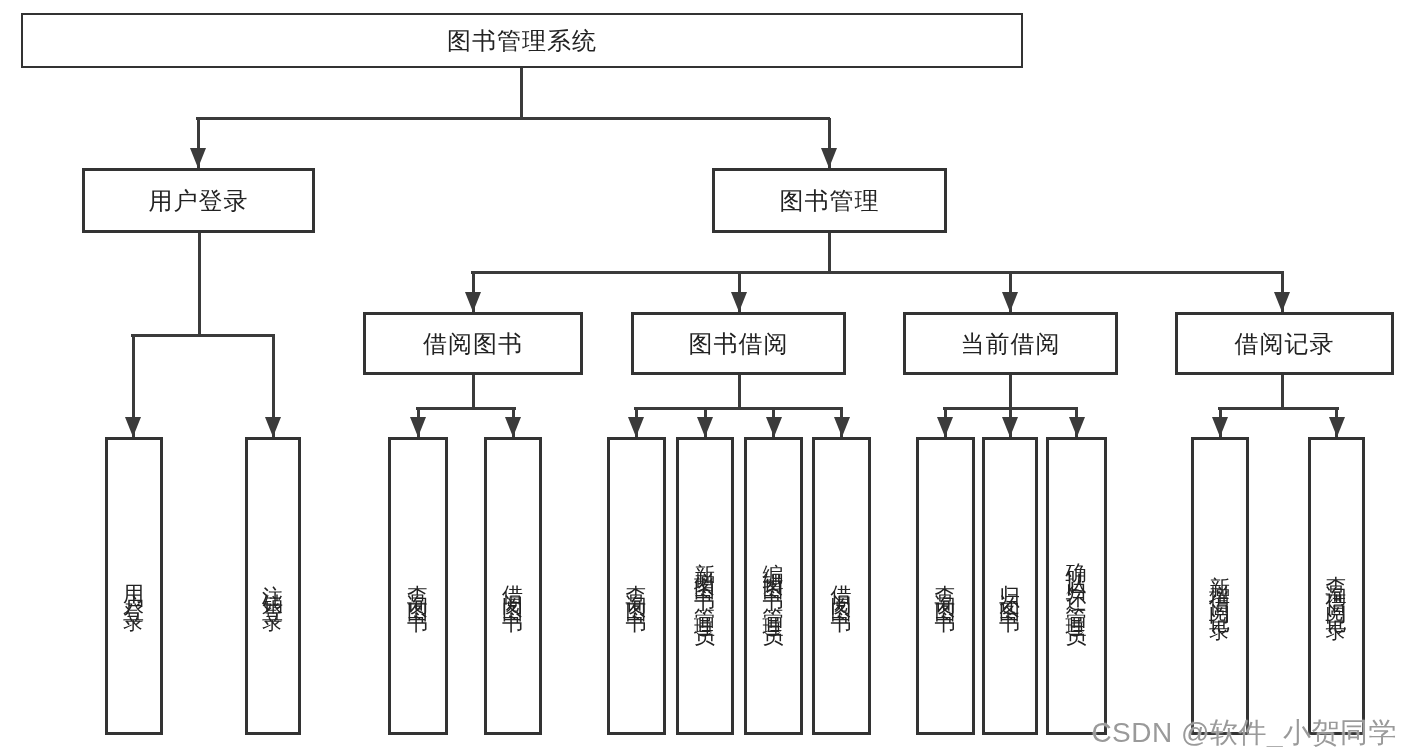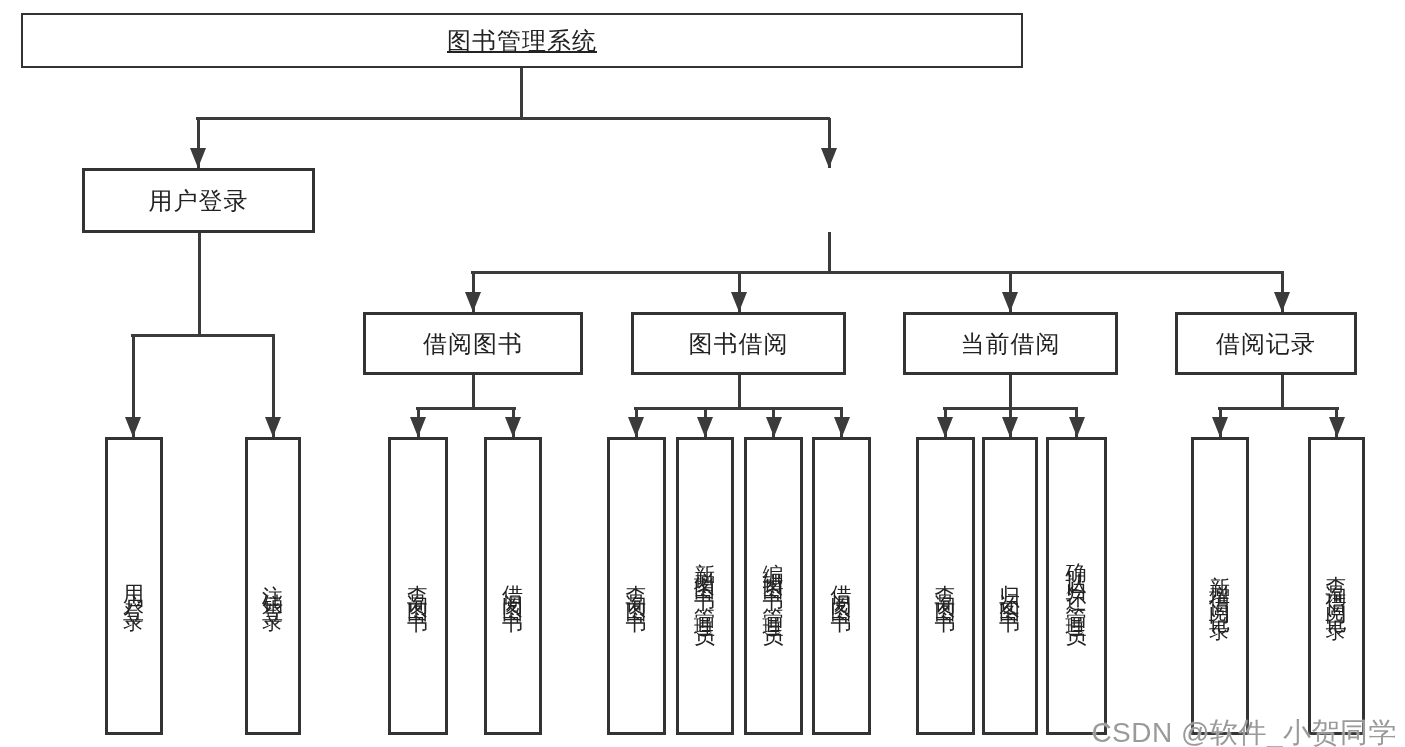--- a/index.html
+++ b/index.html
@@ -6,21 +6,21 @@
   .stage{
     position:relative;width:1405px;height:747px;background:var(--background,#fff);
     font-family:"Liberation Sans","DejaVu Sans",sans-serif;overflow:hidden;
   }
   .box{
     position:absolute;background:#fff;border:3px solid var(--box-border,#333);
     box-sizing:border-box;display:flex;align-items:center;justify-content:center;
     z-index:2;color:var(--text,#222);
   }
   .h-box{font-size:24px;letter-spacing:1px;white-space:nowrap;}
-  .root-box{border-width:2px;text-decoration:underline;}
+  .root-box{border-width:2px;}
   .v-box{padding:2px 0;}
   .v-text{
     writing-mode:vertical-rl;text-orientation:mixed;
     font-size:21px;letter-spacing:9px;line-height:1;
   }
   .line-h,.line-v{position:absolute;background:var(--line,#3b3b3b);z-index:1;}
   .line-h{height:3px;}
   .line-v{width:3px;}
   .arrow{position:absolute;width:3px;background:var(--line,#3b3b3b);z-index:1;}
   .arrow .head{
@@ -44,20 +44,21 @@
   <div class="line-v" style="left:520px;top:68px;height:50px"></div>
   <div class="line-h" style="left:196px;top:117px;width:634px"></div>
   <div class="arrow" style="left:196.5px;top:118px;height:50px">
       <i class="head"></i>
     </div>
   <div class="arrow" style="left:827.5px;top:118px;height:50px">
       <i class="head"></i>
     </div>
 
   <div class="box h-box" style="left:82px;top:168px;width:233px;height:65px">用户登录</div>
+  <div class="box h-box" style="left:712px;top:168px;width:235px;height:65px">图书管理</div>
 
   <div class="line-v" style="left:197.5px;top:233px;height:102px"></div>
   <div class="line-h" style="left:131px;top:334px;width:144px"></div>
   <div class="arrow" style="left:131.5px;top:335px;height:102px">
       <i class="head"></i>
     </div>
   <div class="arrow" style="left:271.5px;top:335px;height:102px">
       <i class="head"></i>
     </div>
 
@@ -72,21 +73,21 @@
   <div class="arrow" style="left:1008.5px;top:272px;height:40px">
       <i class="head"></i>
     </div>
   <div class="arrow" style="left:1280.5px;top:272px;height:40px">
       <i class="head"></i>
     </div>
 
   <div class="box h-box" style="left:363px;top:312px;width:220px;height:63px">借阅图书</div>
   <div class="box h-box" style="left:631px;top:312px;width:215px;height:63px">图书借阅</div>
   <div class="box h-box" style="left:903px;top:312px;width:215px;height:63px">当前借阅</div>
-  <div class="box h-box" style="left:1175px;top:312px;width:182px;height:63px">借阅记录</div>
+  <div class="box h-box" style="left:1175px;top:312px;width:219px;height:63px">借阅记录</div>
 
   <div class="line-v" style="left:471.5px;top:375px;height:33px"></div>
   <div class="line-h" style="left:416px;top:407px;width:100px"></div>
   <div class="arrow" style="left:416.5px;top:408px;height:29px">
       <i class="head"></i>
     </div>
   <div class="arrow" style="left:511.5px;top:408px;height:29px">
       <i class="head"></i>
     </div>
 

